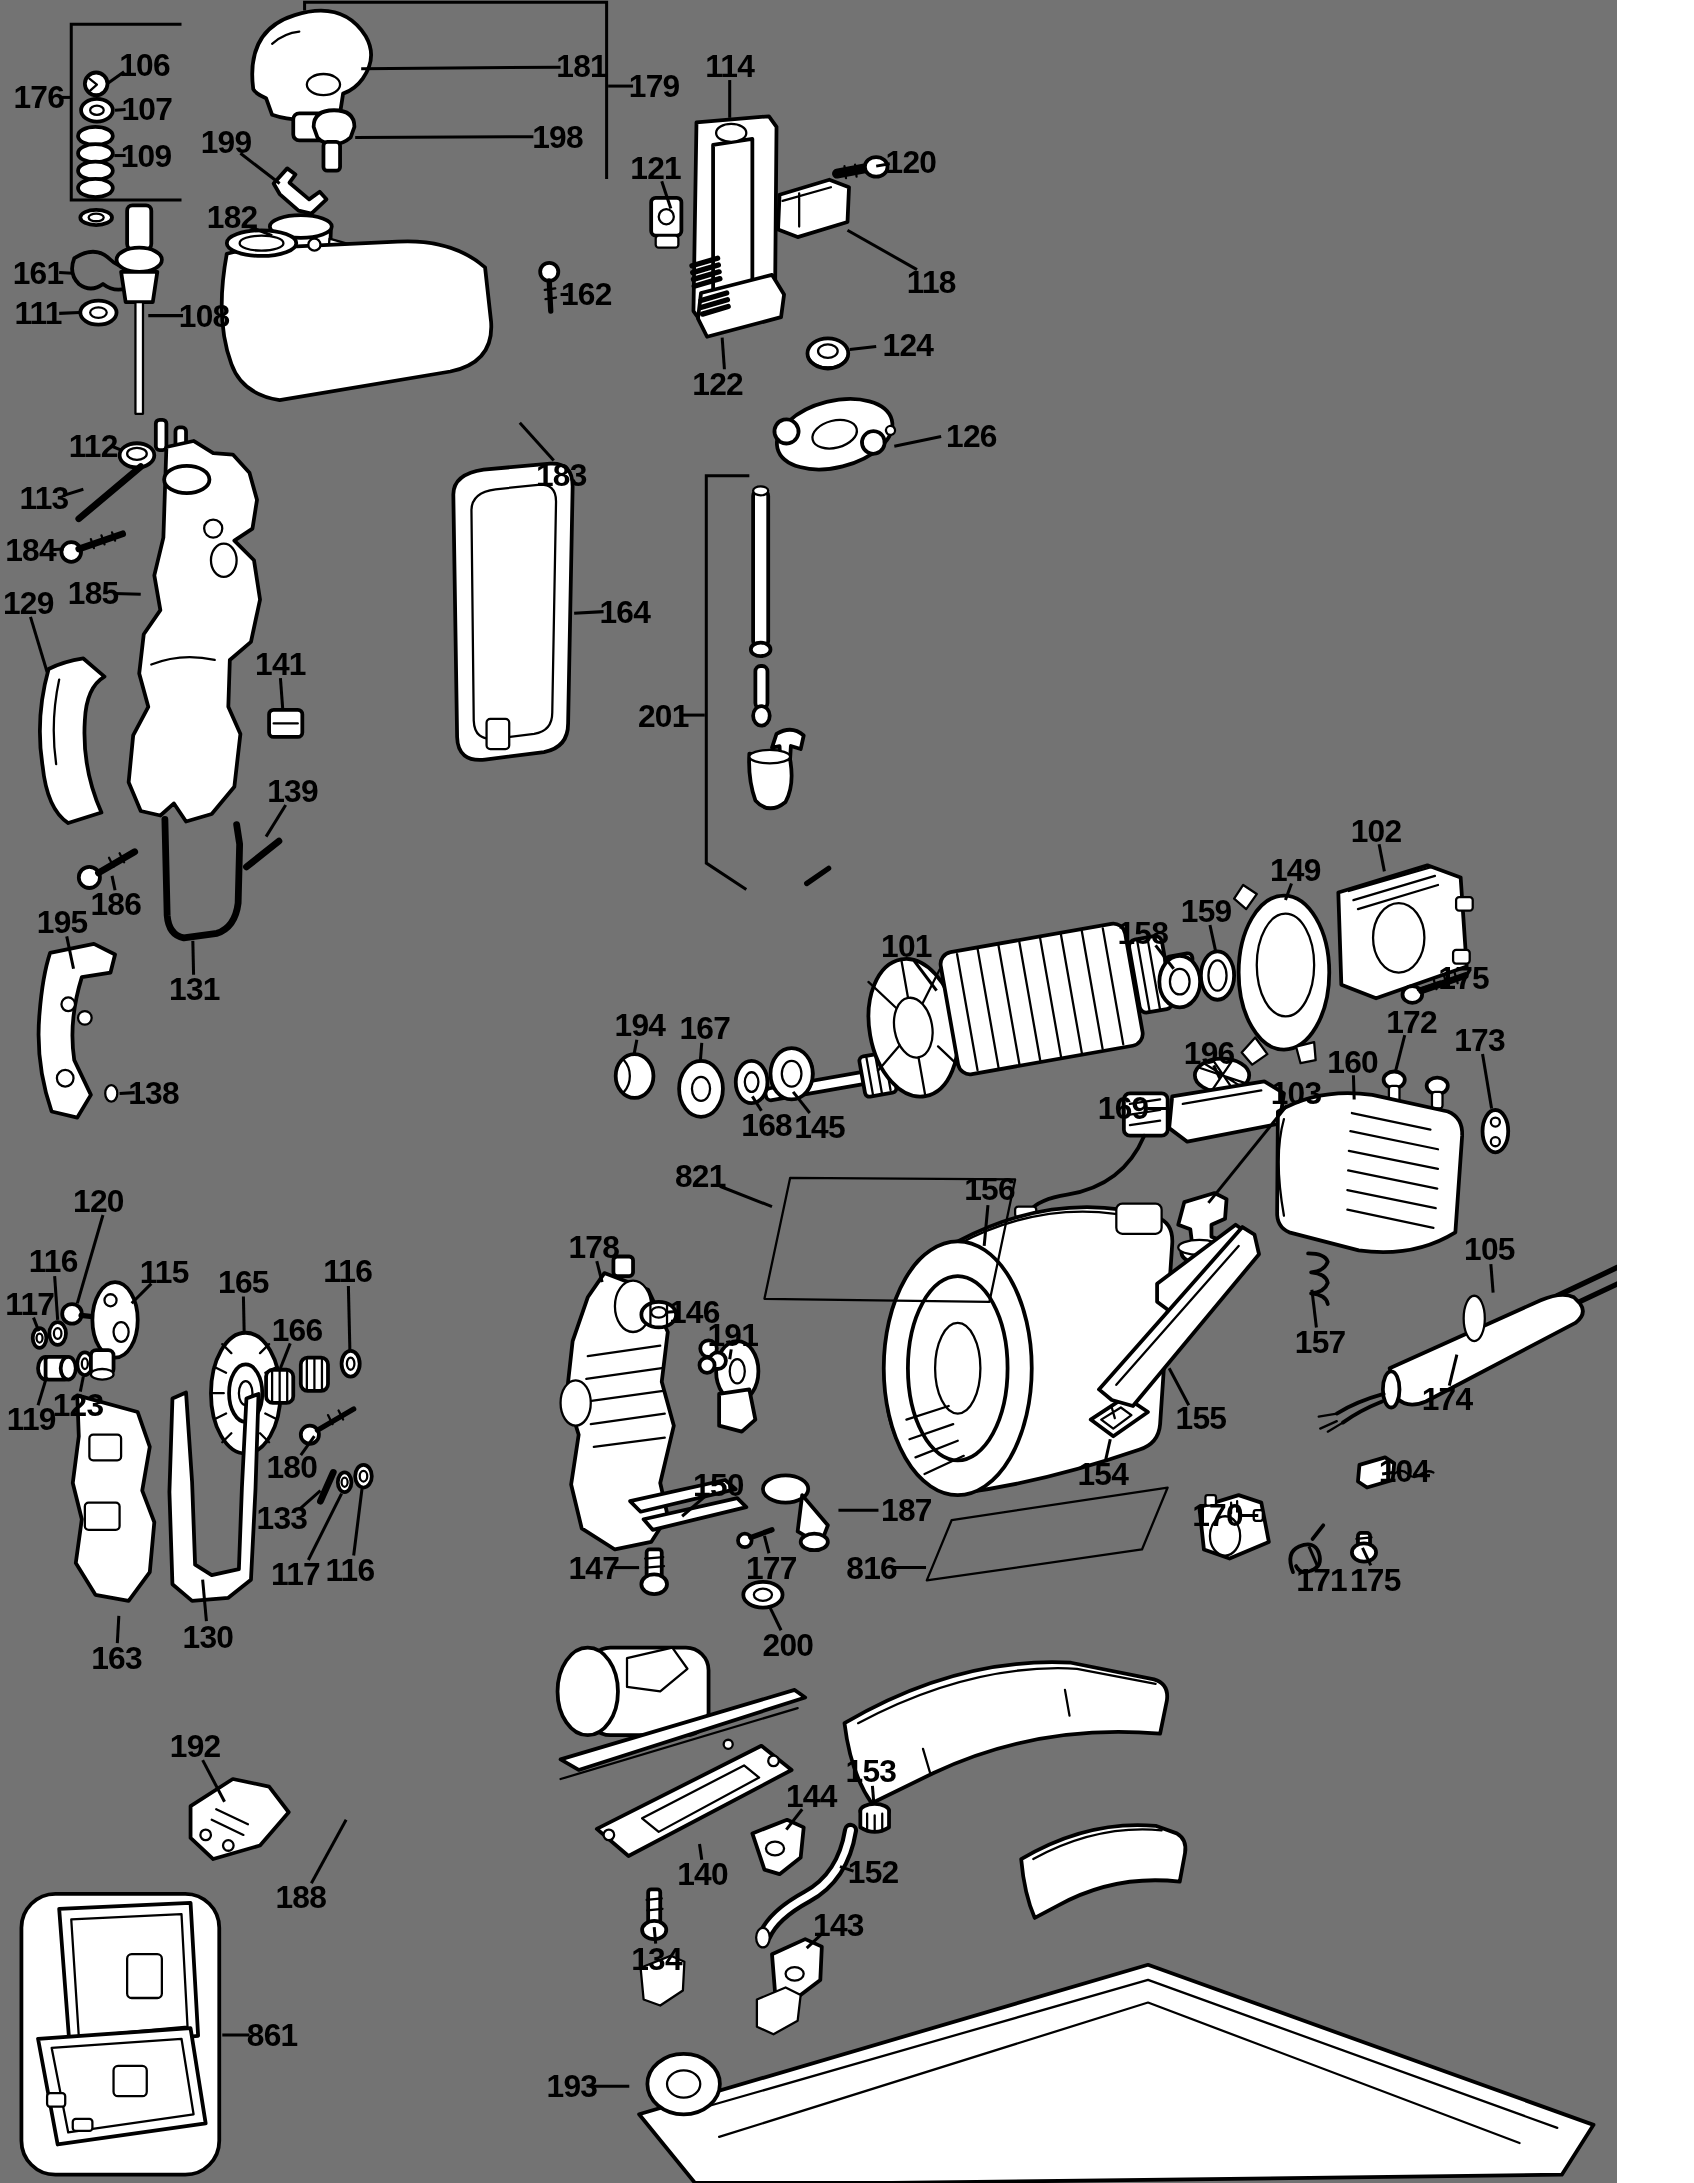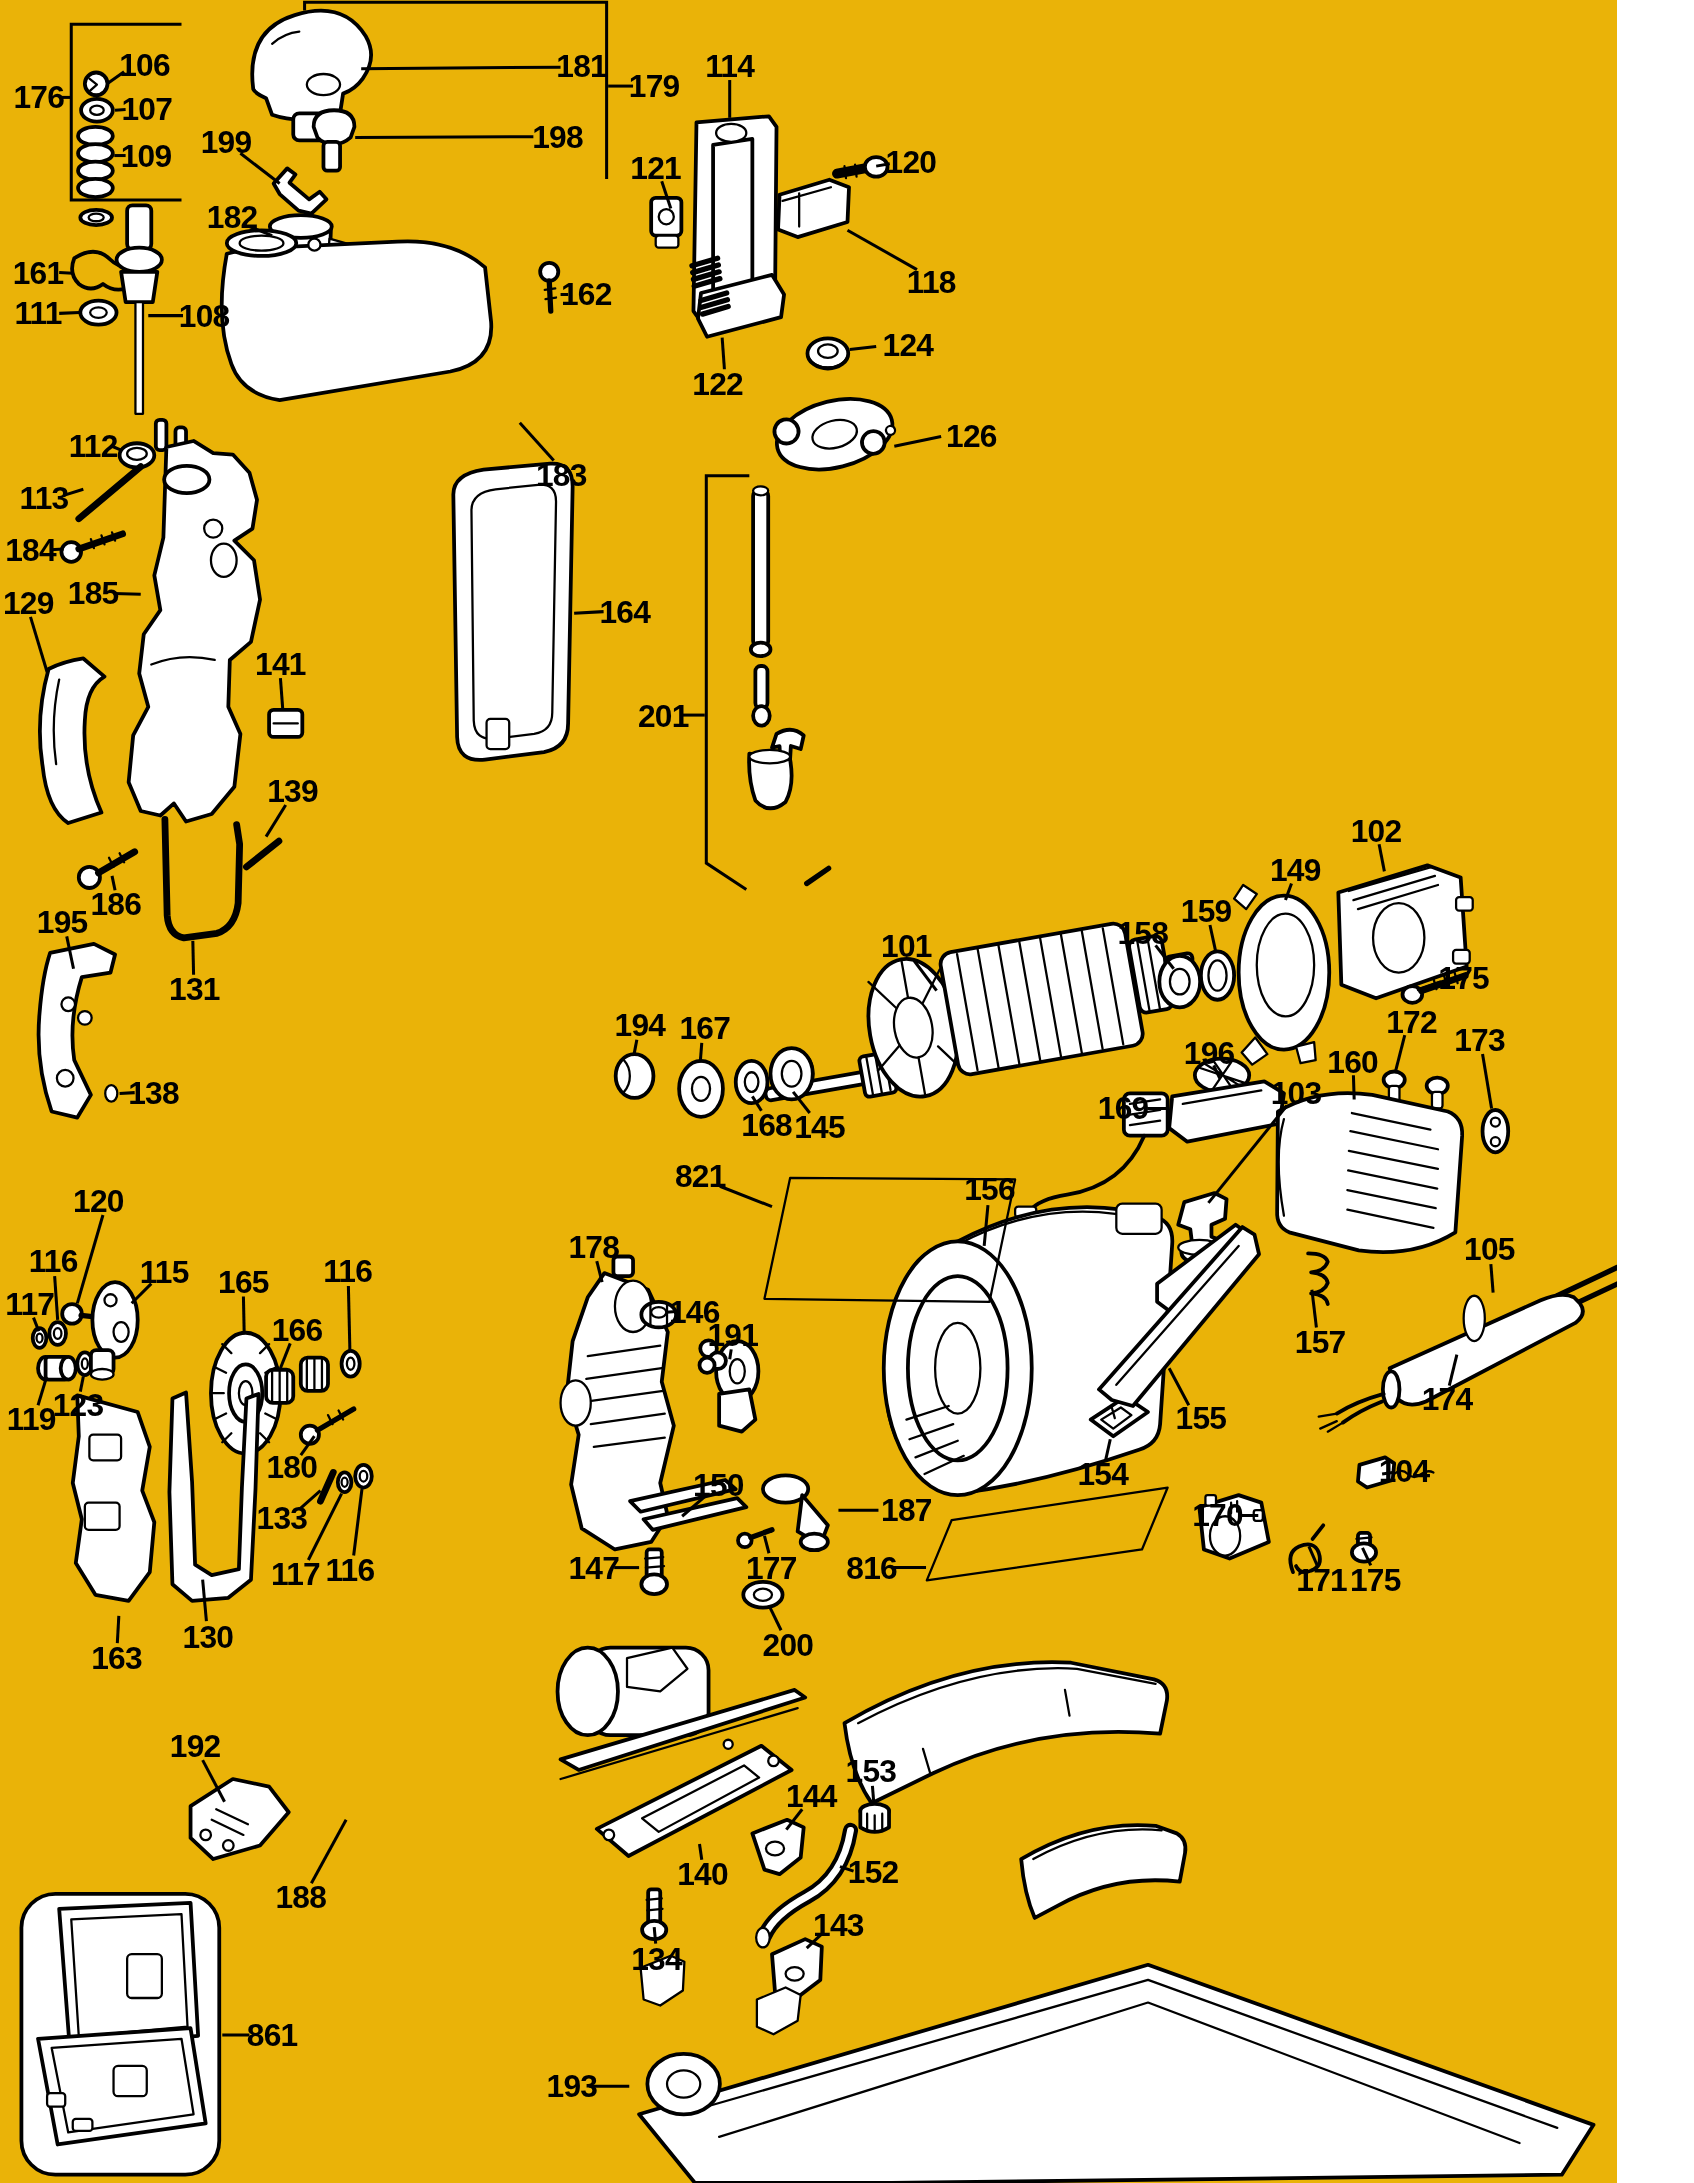--- a/index.html
+++ b/index.html
@@ -1,16 +1,16 @@
 <!DOCTYPE html>
 <html style="font-size:12px"><head>
 <meta charset="utf-8">
 <style>
   html,body{margin:0;padding:0;background:#fff;}
-  .stage{position:relative;width:1617px;height:2183px;background:#eab308;overflow:hidden;}
+  .stage{position:relative;width:1617px;height:2183px;background:#737373;overflow:hidden;}
   svg{position:absolute;left:0;top:0;}
   .p{fill:#ffffff;stroke:#000000;stroke-width:5;stroke-linejoin:round;stroke-linecap:round;}
   .ln{fill:none;stroke:#000000;stroke-width:5;stroke-linejoin:round;stroke-linecap:round;}
   .t3{stroke-width:3;}
   .t7{stroke-width:7;}
   .t9{stroke-width:9;}
   .lbl{font-family:"Liberation Sans","DejaVu Sans",sans-serif;font-weight:bold;font-size:42px;fill:#000;letter-spacing:-1px;}
   .leader{stroke:#000;stroke-width:4;fill:none;}
   .bracket{stroke:#000;stroke-width:4;fill:none;}
 </style>

